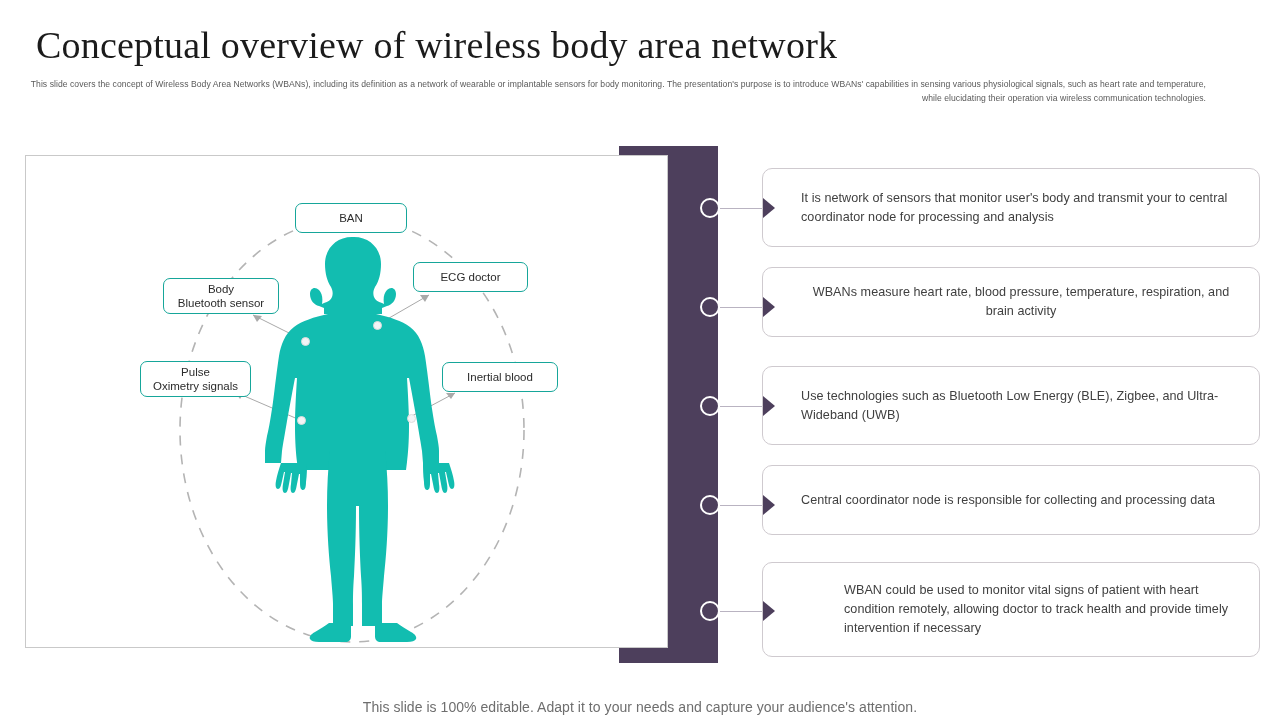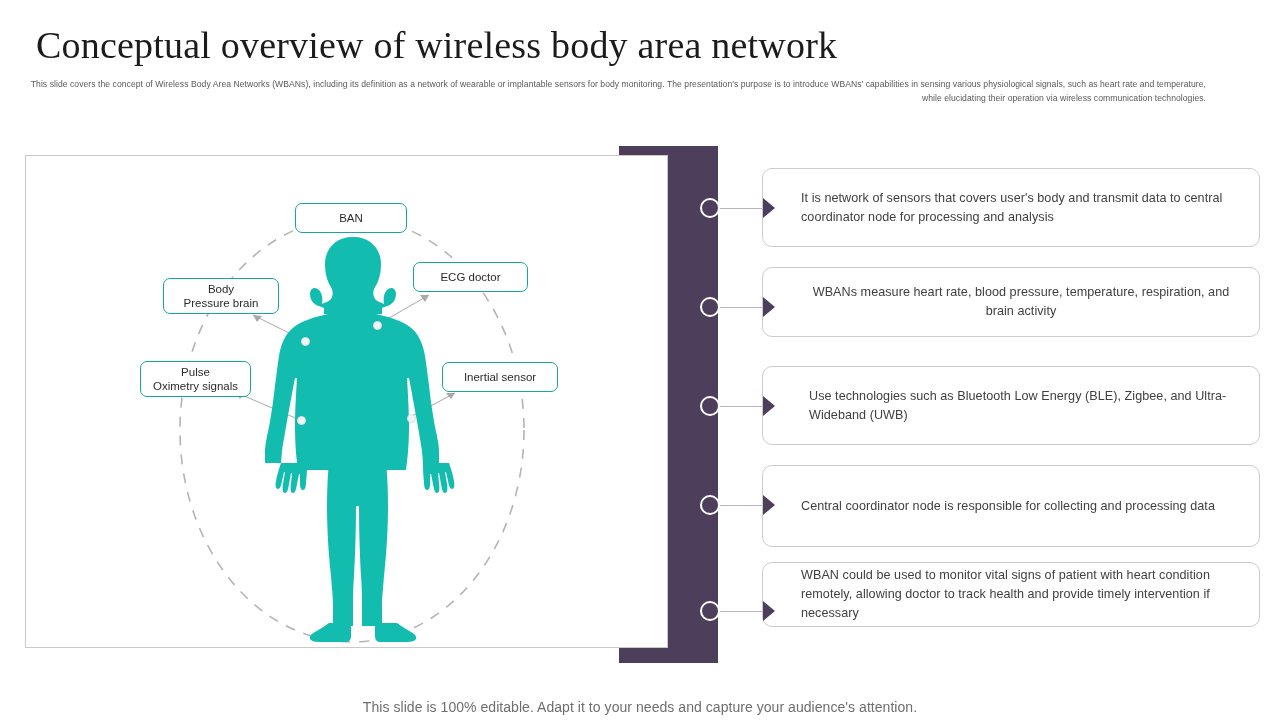--- a/index.html
+++ b/index.html
@@ -174,29 +174,29 @@
   #row-1 { top: 168px; }
   #row-1 .node-circle { top: 30px; }  #row-1 .connector-line { top: 40px; }
   #row-1 .arrow-marker { top: 30px; } #row-1 .content-box { top: 0px; height: 79px; }
 
   #row-2 { top: 267px; }
   #row-2 .node-circle { top: 30px; }  #row-2 .connector-line { top: 40px; }
   #row-2 .arrow-marker { top: 30px; } #row-2 .content-box { top: 0px; height: 70px; text-align: center; }
 
   #row-3 { top: 366px; }
   #row-3 .node-circle { top: 30px; }  #row-3 .connector-line { top: 40px; }
-  #row-3 .arrow-marker { top: 30px; } #row-3 .content-box { top: 0px; height: 79px; padding-left: 8px; }
+  #row-3 .arrow-marker { top: 30px; } #row-3 .content-box { top: 0px; height: 79px; }
 
   #row-4 { top: 465px; }
   #row-4 .node-circle { top: 30px; }  #row-4 .connector-line { top: 40px; }
-  #row-4 .arrow-marker { top: 30px; } #row-4 .content-box { top: 0px; height: 82px; }
+  #row-4 .arrow-marker { top: 30px; } #row-4 .content-box { top: 0px; height: 70px; }
 
   #row-5 { top: 562px; }
   #row-5 .node-circle { top: 39px; }  #row-5 .connector-line { top: 49px; }
-  #row-5 .arrow-marker { top: 39px; } #row-5 .content-box { top: 0px; height: 65px; }
+  #row-5 .arrow-marker { top: 39px; } #row-5 .content-box { top: 0px; height: 95px; padding-left: 43px; }
 
   
   #footer-note {
     position: absolute;
     left: 0;
     top: 699px;
     width: 1280px;
     text-align: center;
     font-size: 14px;
     color: #6e6e6e;
@@ -379,46 +379,46 @@
   <div class="sensor-dot" id="dot-pulse"></div>
   <div class="sensor-dot" id="dot-inertial"></div>
 
   <div class="node-box" id="node-ban">
     <span>BAN</span>
   </div>
 
   <div class="node-box" id="node-bp">
     <span>
       <span>Body</span><br>
-      <span>Pressure brain</span>
+      <span>Bluetooth sensor</span>
     </span>
   </div>
 
   <div class="node-box" id="node-ecg">
     <span>ECG doctor</span>
   </div>
 
   <div class="node-box" id="node-pulse">
     <span>
       <span>Pulse</span><br>
       <span>Oximetry signals</span>
     </span>
   </div>
 
   <div class="node-box" id="node-inertial">
-    <span>Inertial sensor</span>
+    <span>Inertial blood</span>
   </div>
 </div>
 
 <div class="content-row" id="row-1">
   <div class="node-circle"></div>
   <div class="connector-line"></div>
   <div class="arrow-marker"></div>
   <div class="content-box">
-    <div class="content-text">It is network of sensors that covers user's body and transmit data to central coordinator node for processing and analysis</div>
+    <div class="content-text">It is network of sensors that monitor user's body and transmit your to central coordinator node for processing and analysis</div>
   </div>
 </div>
 
 <div class="content-row" id="row-2">
   <div class="node-circle"></div>
   <div class="connector-line"></div>
   <div class="arrow-marker"></div>
   <div class="content-box">
     <div class="content-text">WBANs measure heart rate, blood pressure, temperature, respiration, and brain activity</div>
   </div>

